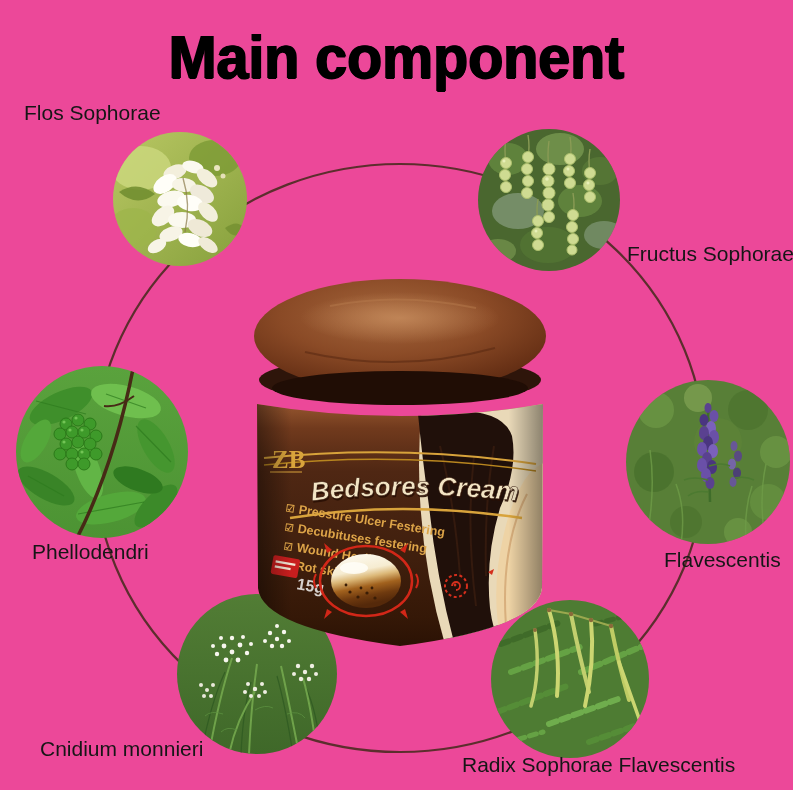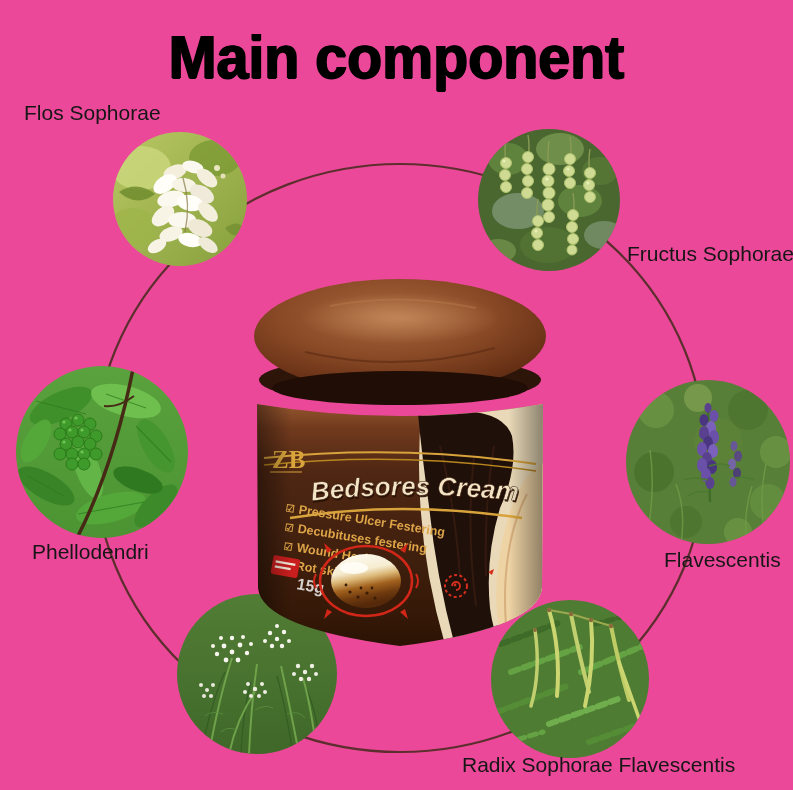--- a/index.html
+++ b/index.html
@@ -480,15 +480,16 @@
       </g>
     </g>
   </svg>
 
   <div class="main-title">Main component</div>
 
   <div class="ing-label" style="left:24px;top:101px;">Flos Sophorae</div>
   <div class="ing-label" style="left:627px;top:242px;">Fructus Sophorae</div>
   <div class="ing-label" style="left:8px;top:540px;margin-left:24px;">Phellodendri</div>
   <div class="ing-label" style="left:664px;top:548px;">Flavescentis</div>
+  <div class="ing-label" style="left:40px;top:737px;">Cnidium monnieri</div>
   <div class="ing-label" style="left:462px;top:753px;">Radix Sophorae Flavescentis</div>
 
 </div>
 
 </body></html>

